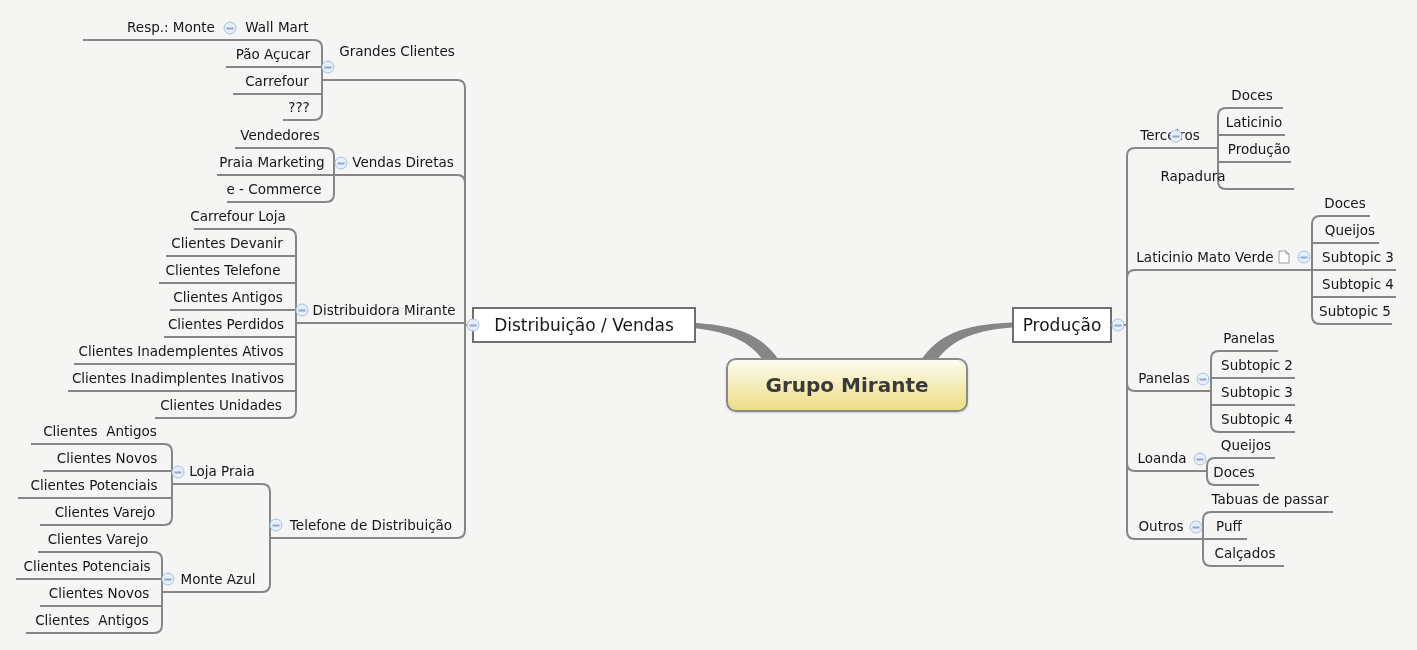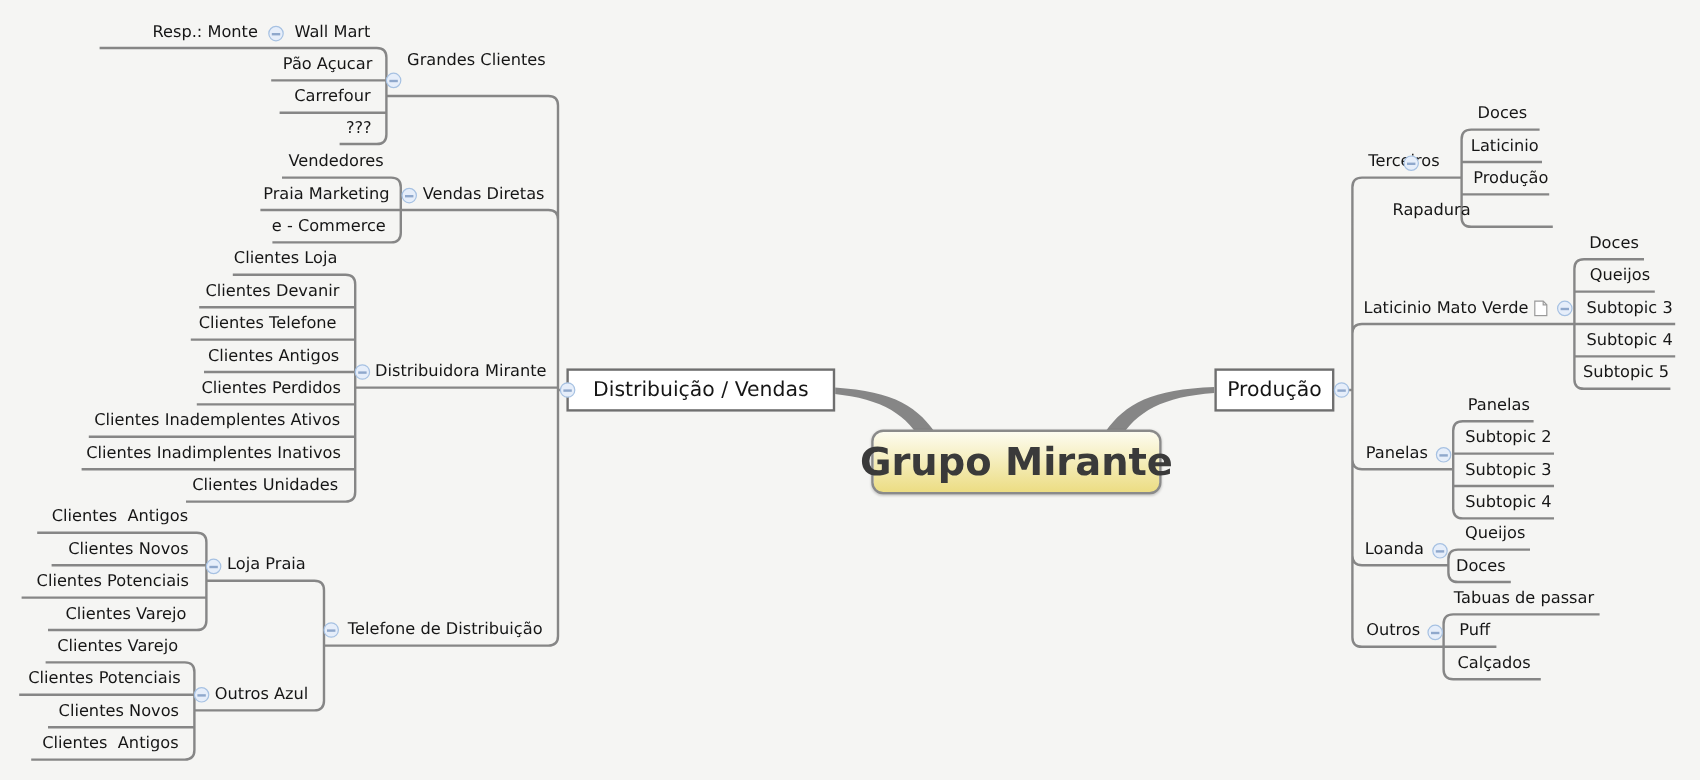--- a/index.html
+++ b/index.html
@@ -33,21 +33,21 @@
     background:#ffffff;border:2px solid var(--box-border);
     display:flex;align-items:center;justify-content:center;
     font-size:17px;white-space:pre;box-sizing:border-box;
   }
   .central{
     position:absolute;transform:translate(-50%,-50%);
     width:242px;height:54px;border-radius:10px;
     border:2px solid var(--central-border);
     background:linear-gradient(to bottom,var(--central-fill-top),var(--central-fill-bottom));
     display:flex;align-items:center;justify-content:center;
-    font-size:32px;font-weight:bold;color:#3a3a3a;
+    font-size:20px;font-weight:bold;color:#3a3a3a;
     box-shadow:0 1px 2px rgba(0,0,0,0.18);box-sizing:border-box;white-space:pre;
   }
   .collapse{
     position:absolute;transform:translate(-50%,-50%);
     width:13px;height:13px;border-radius:50%;
     background:var(--collapse-fill);border:1px solid var(--collapse-border);
     box-sizing:border-box;
   }
   .collapse::after{
     content:"";position:absolute;left:2px;right:2px;top:5px;height:1.5px;
@@ -107,36 +107,36 @@
   <div class="topic" style="left:273px;top:54px">Pão Açucar</div>
   <div class="topic" style="left:277px;top:81px">Carrefour</div>
   <div class="topic" style="left:299px;top:107px">???</div>
 
   <div class="topic" style="left:403px;top:162px">Vendas Diretas</div>
   <div class="topic" style="left:280px;top:135px">Vendedores</div>
   <div class="topic" style="left:272px;top:162px">Praia Marketing</div>
   <div class="topic" style="left:274px;top:189px">e - Commerce</div>
 
   <div class="topic" style="left:384px;top:310px">Distribuidora Mirante</div>
-  <div class="topic" style="left:238px;top:216px">Clientes Loja</div>
+  <div class="topic" style="left:238px;top:216px">Carrefour Loja</div>
   <div class="topic" style="left:227px;top:243px">Clientes Devanir</div>
   <div class="topic" style="left:223px;top:270px">Clientes Telefone</div>
   <div class="topic" style="left:228px;top:297px">Clientes Antigos</div>
   <div class="topic" style="left:226px;top:324px">Clientes Perdidos</div>
   <div class="topic" style="left:181px;top:351px">Clientes Inademplentes Ativos</div>
   <div class="topic" style="left:178px;top:378px">Clientes Inadimplentes Inativos</div>
   <div class="topic" style="left:221px;top:405px">Clientes Unidades</div>
 
   <div class="topic" style="left:371px;top:525px">Telefone de Distribuição</div>
   <div class="topic" style="left:222px;top:471px">Loja Praia</div>
   <div class="topic" style="left:100px;top:431px">Clientes  Antigos</div>
   <div class="topic" style="left:107px;top:458px">Clientes Novos</div>
   <div class="topic" style="left:94px;top:485px">Clientes Potenciais</div>
   <div class="topic" style="left:105px;top:512px">Clientes Varejo</div>
-  <div class="topic" style="left:218px;top:579px">Outros Azul</div>
+  <div class="topic" style="left:218px;top:579px">Monte Azul</div>
   <div class="topic" style="left:98px;top:539px">Clientes Varejo</div>
   <div class="topic" style="left:87px;top:566px">Clientes Potenciais</div>
   <div class="topic" style="left:99px;top:593px">Clientes Novos</div>
   <div class="topic" style="left:92px;top:620px">Clientes  Antigos</div>
 
   <div class="topic" style="left:1170px;top:135px">Terceiros</div>
   <div class="topic" style="left:1252px;top:95px">Doces</div>
   <div class="topic" style="left:1254px;top:122px">Laticinio</div>
   <div class="topic" style="left:1259px;top:149px">Produção</div>
   <div class="topic" style="left:1193px;top:176px">Rapadura</div>

